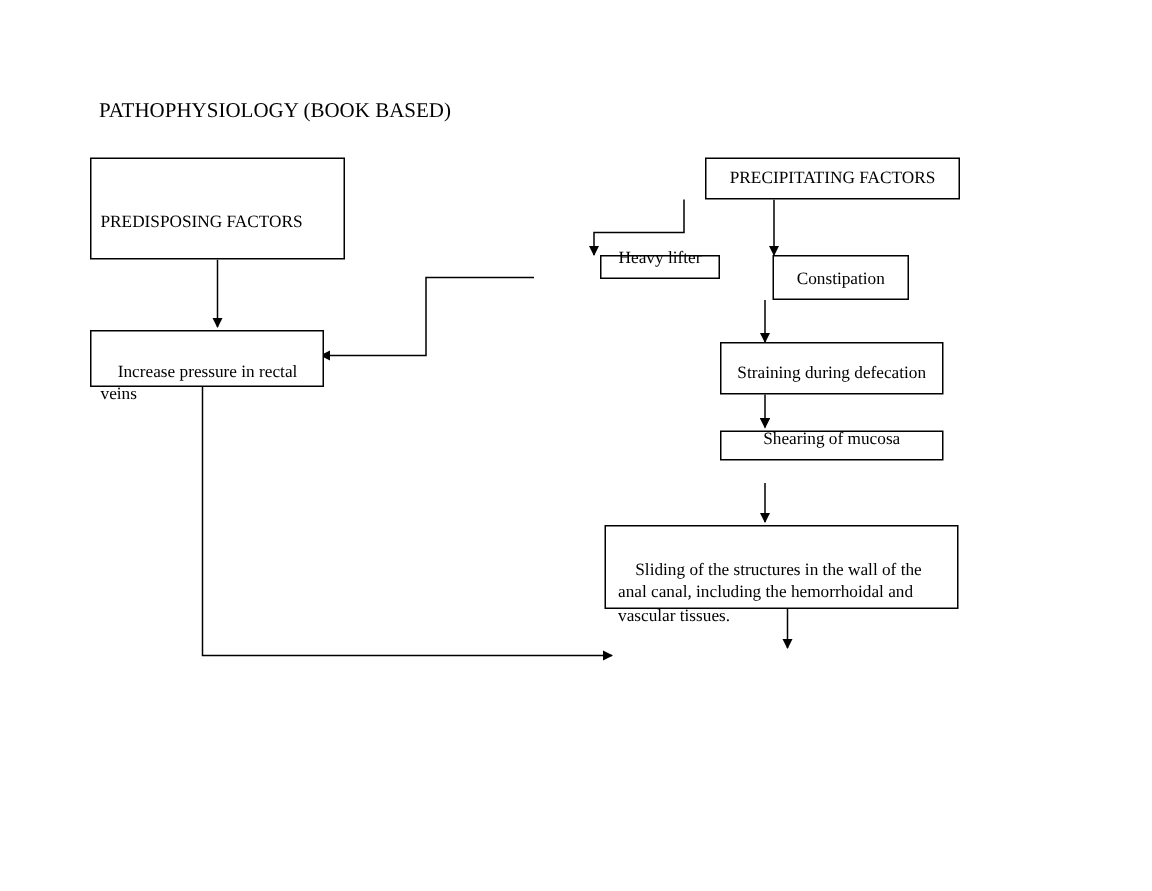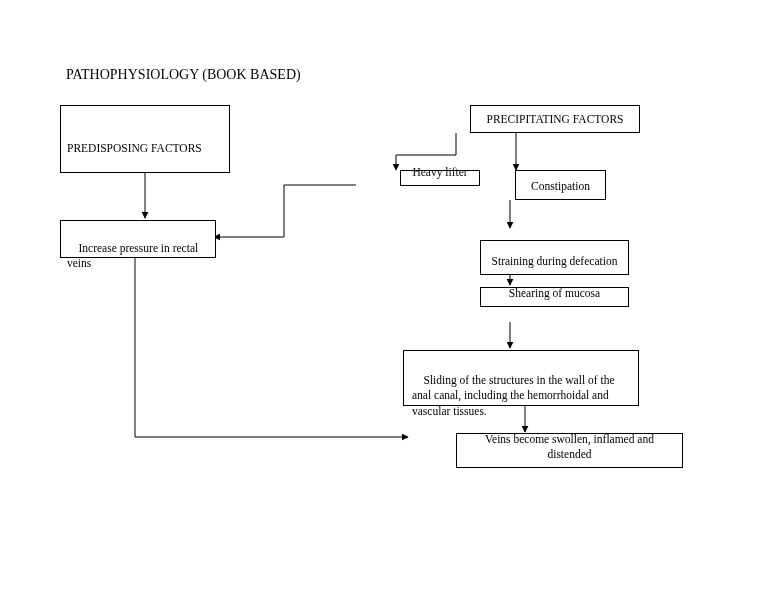--- a/index.html
+++ b/index.html
@@ -127,29 +127,26 @@
   </div>
 
   <div class="node center" style="left:471px; top:170px; width:91px; height:30px;">
     <span>Constipation</span>
   </div>
 
   <div class="node topleft" style="left:60px; top:220px; width:156px; height:38px;">
     <span>Increase pressure in rectal veins</span>
   </div>
 
-  <div class="node center" style="left:436px; top:240px; width:149px; height:35px;">
+  <div class="node center" style="left:436px; top:228px; width:149px; height:35px;">
     <span>Straining during defecation</span>
   </div>
 
   <div class="node center" style="left:436px; top:287px; width:149px; height:20px;">
     <span>Shearing of mucosa</span>
   </div>
 
   <div class="node topleft" style="left:403px; top:350px; width:236px; height:56px; padding:6px 8px;">
     <span>Sliding of the structures in the wall of the anal canal, including the hemorrhoidal and vascular tissues.</span>
   </div>
 
-  <div class="node center" style="left:412px; top:433px; width:227px; height:35px;">
-    <span>Veins become swollen, inflamed and distended</span>
-  </div>
 
 </div>
 
 </body></html>

